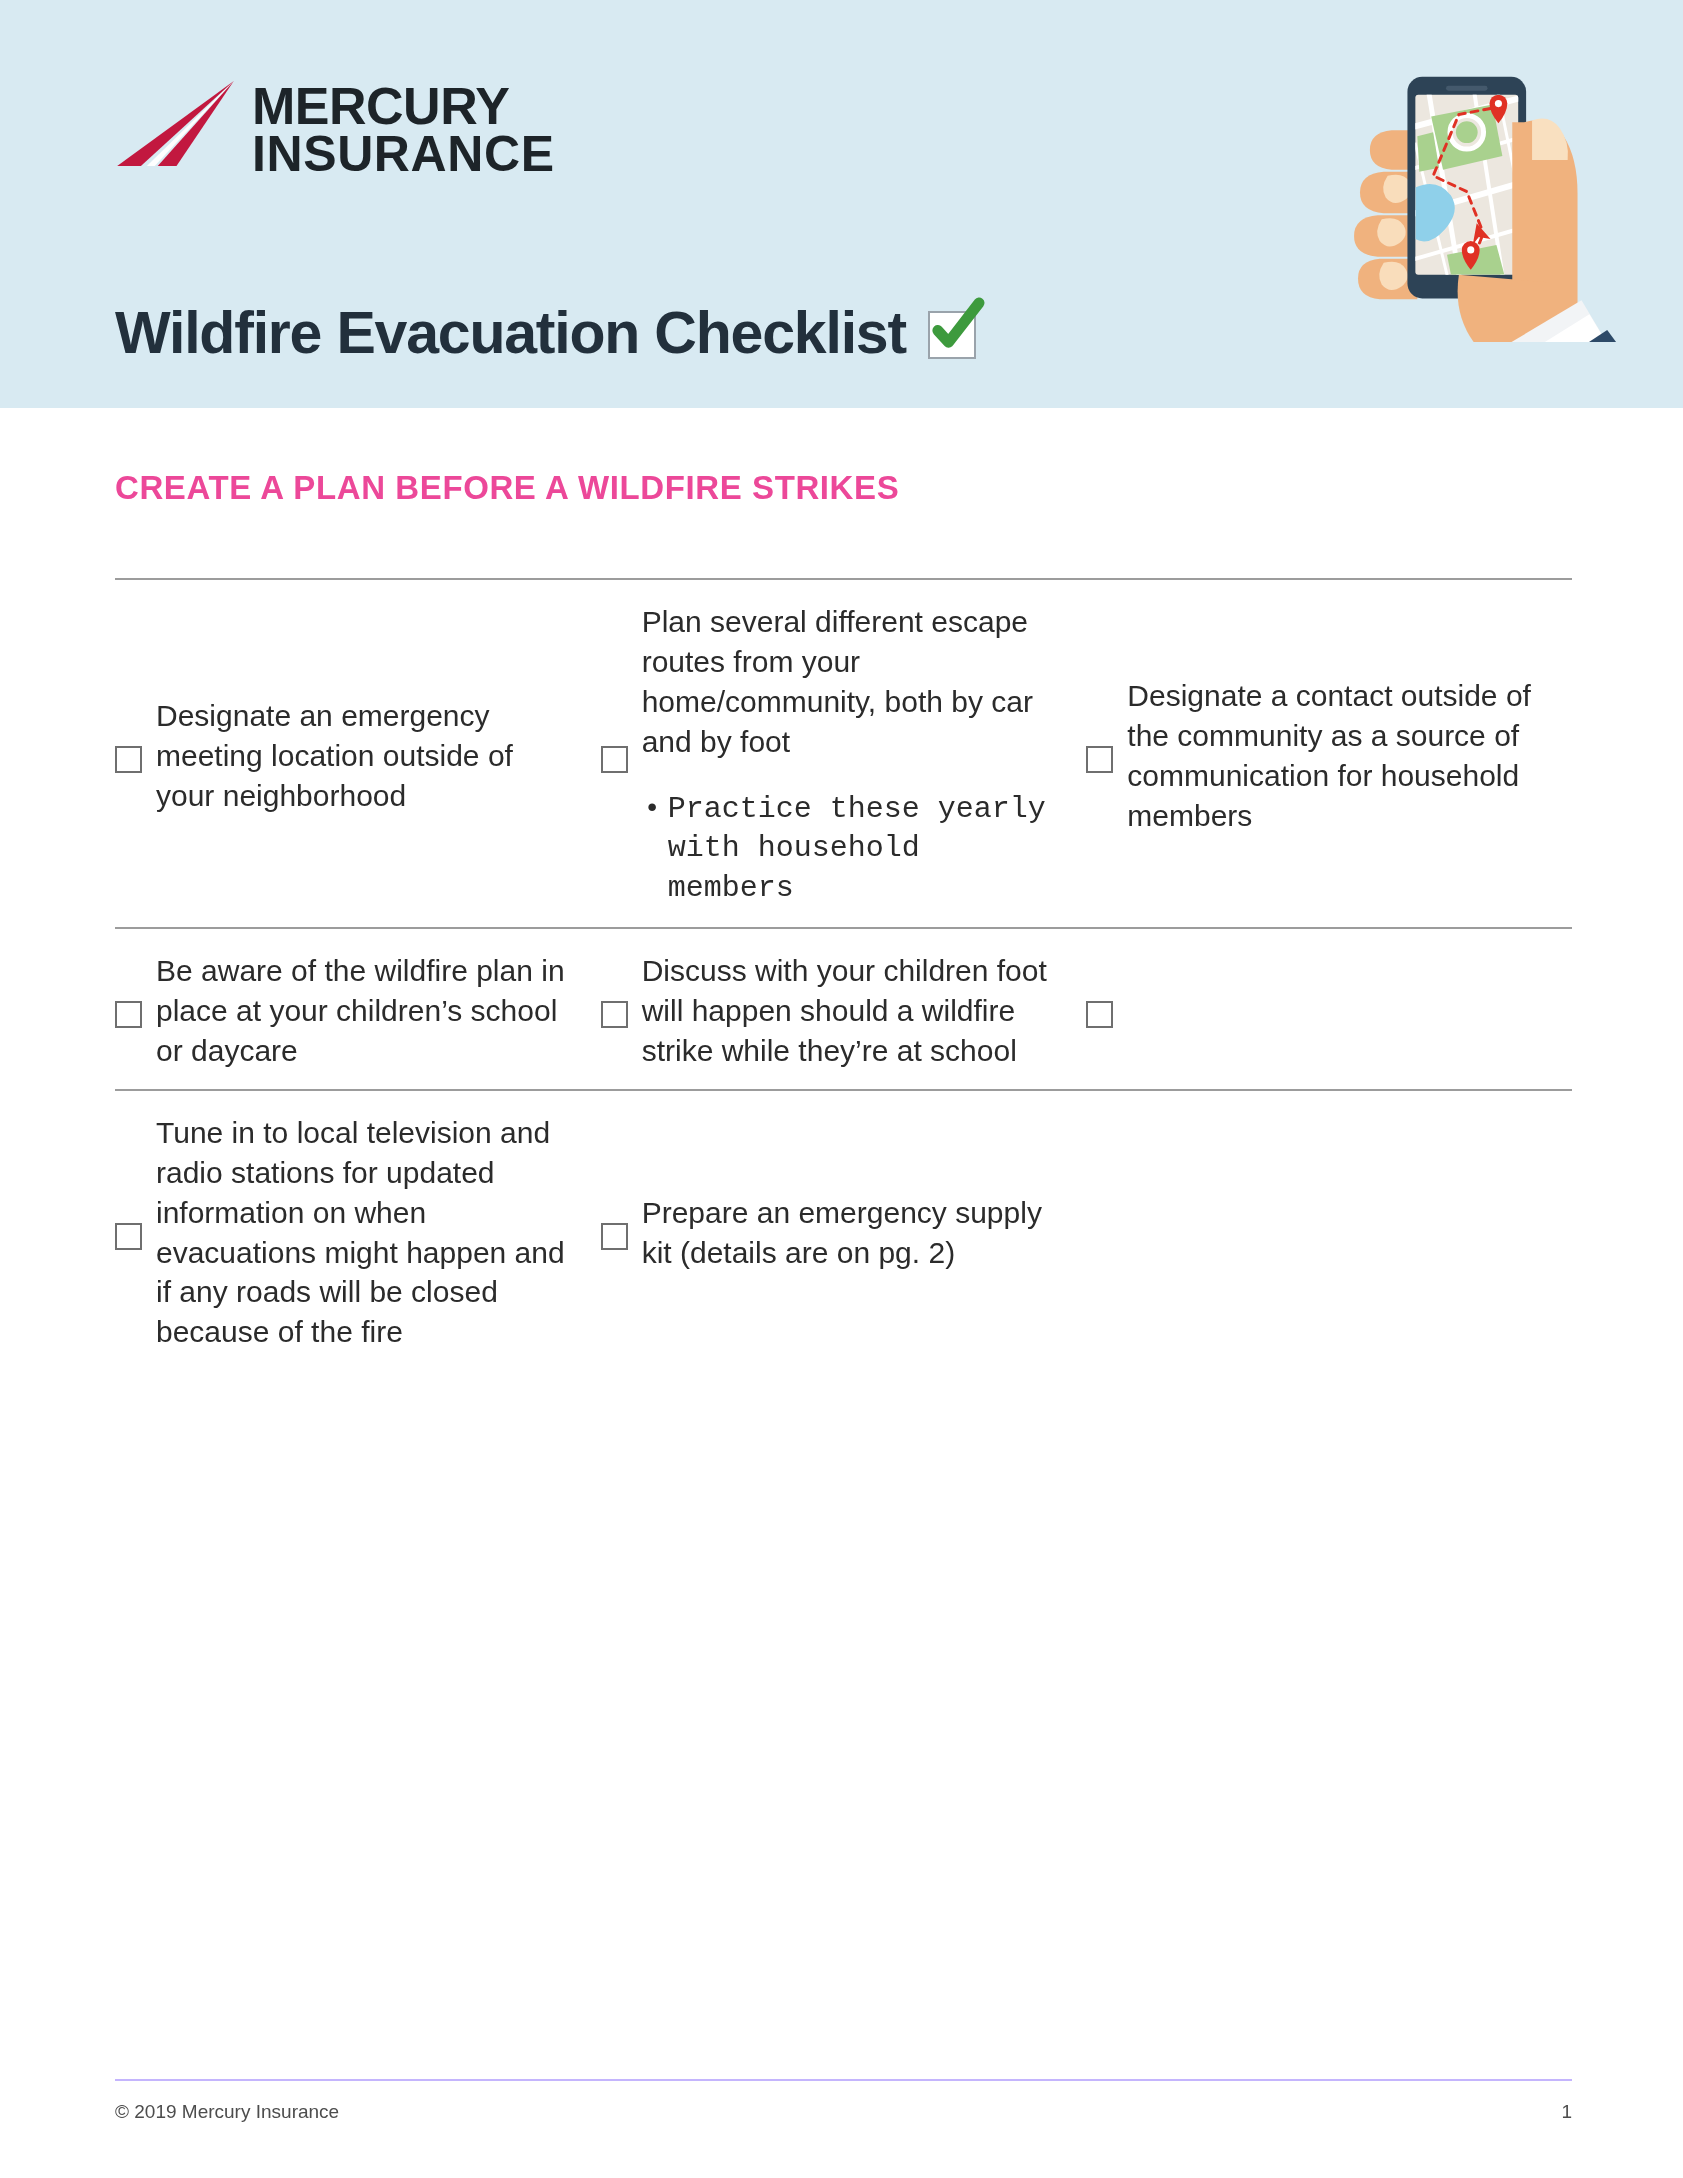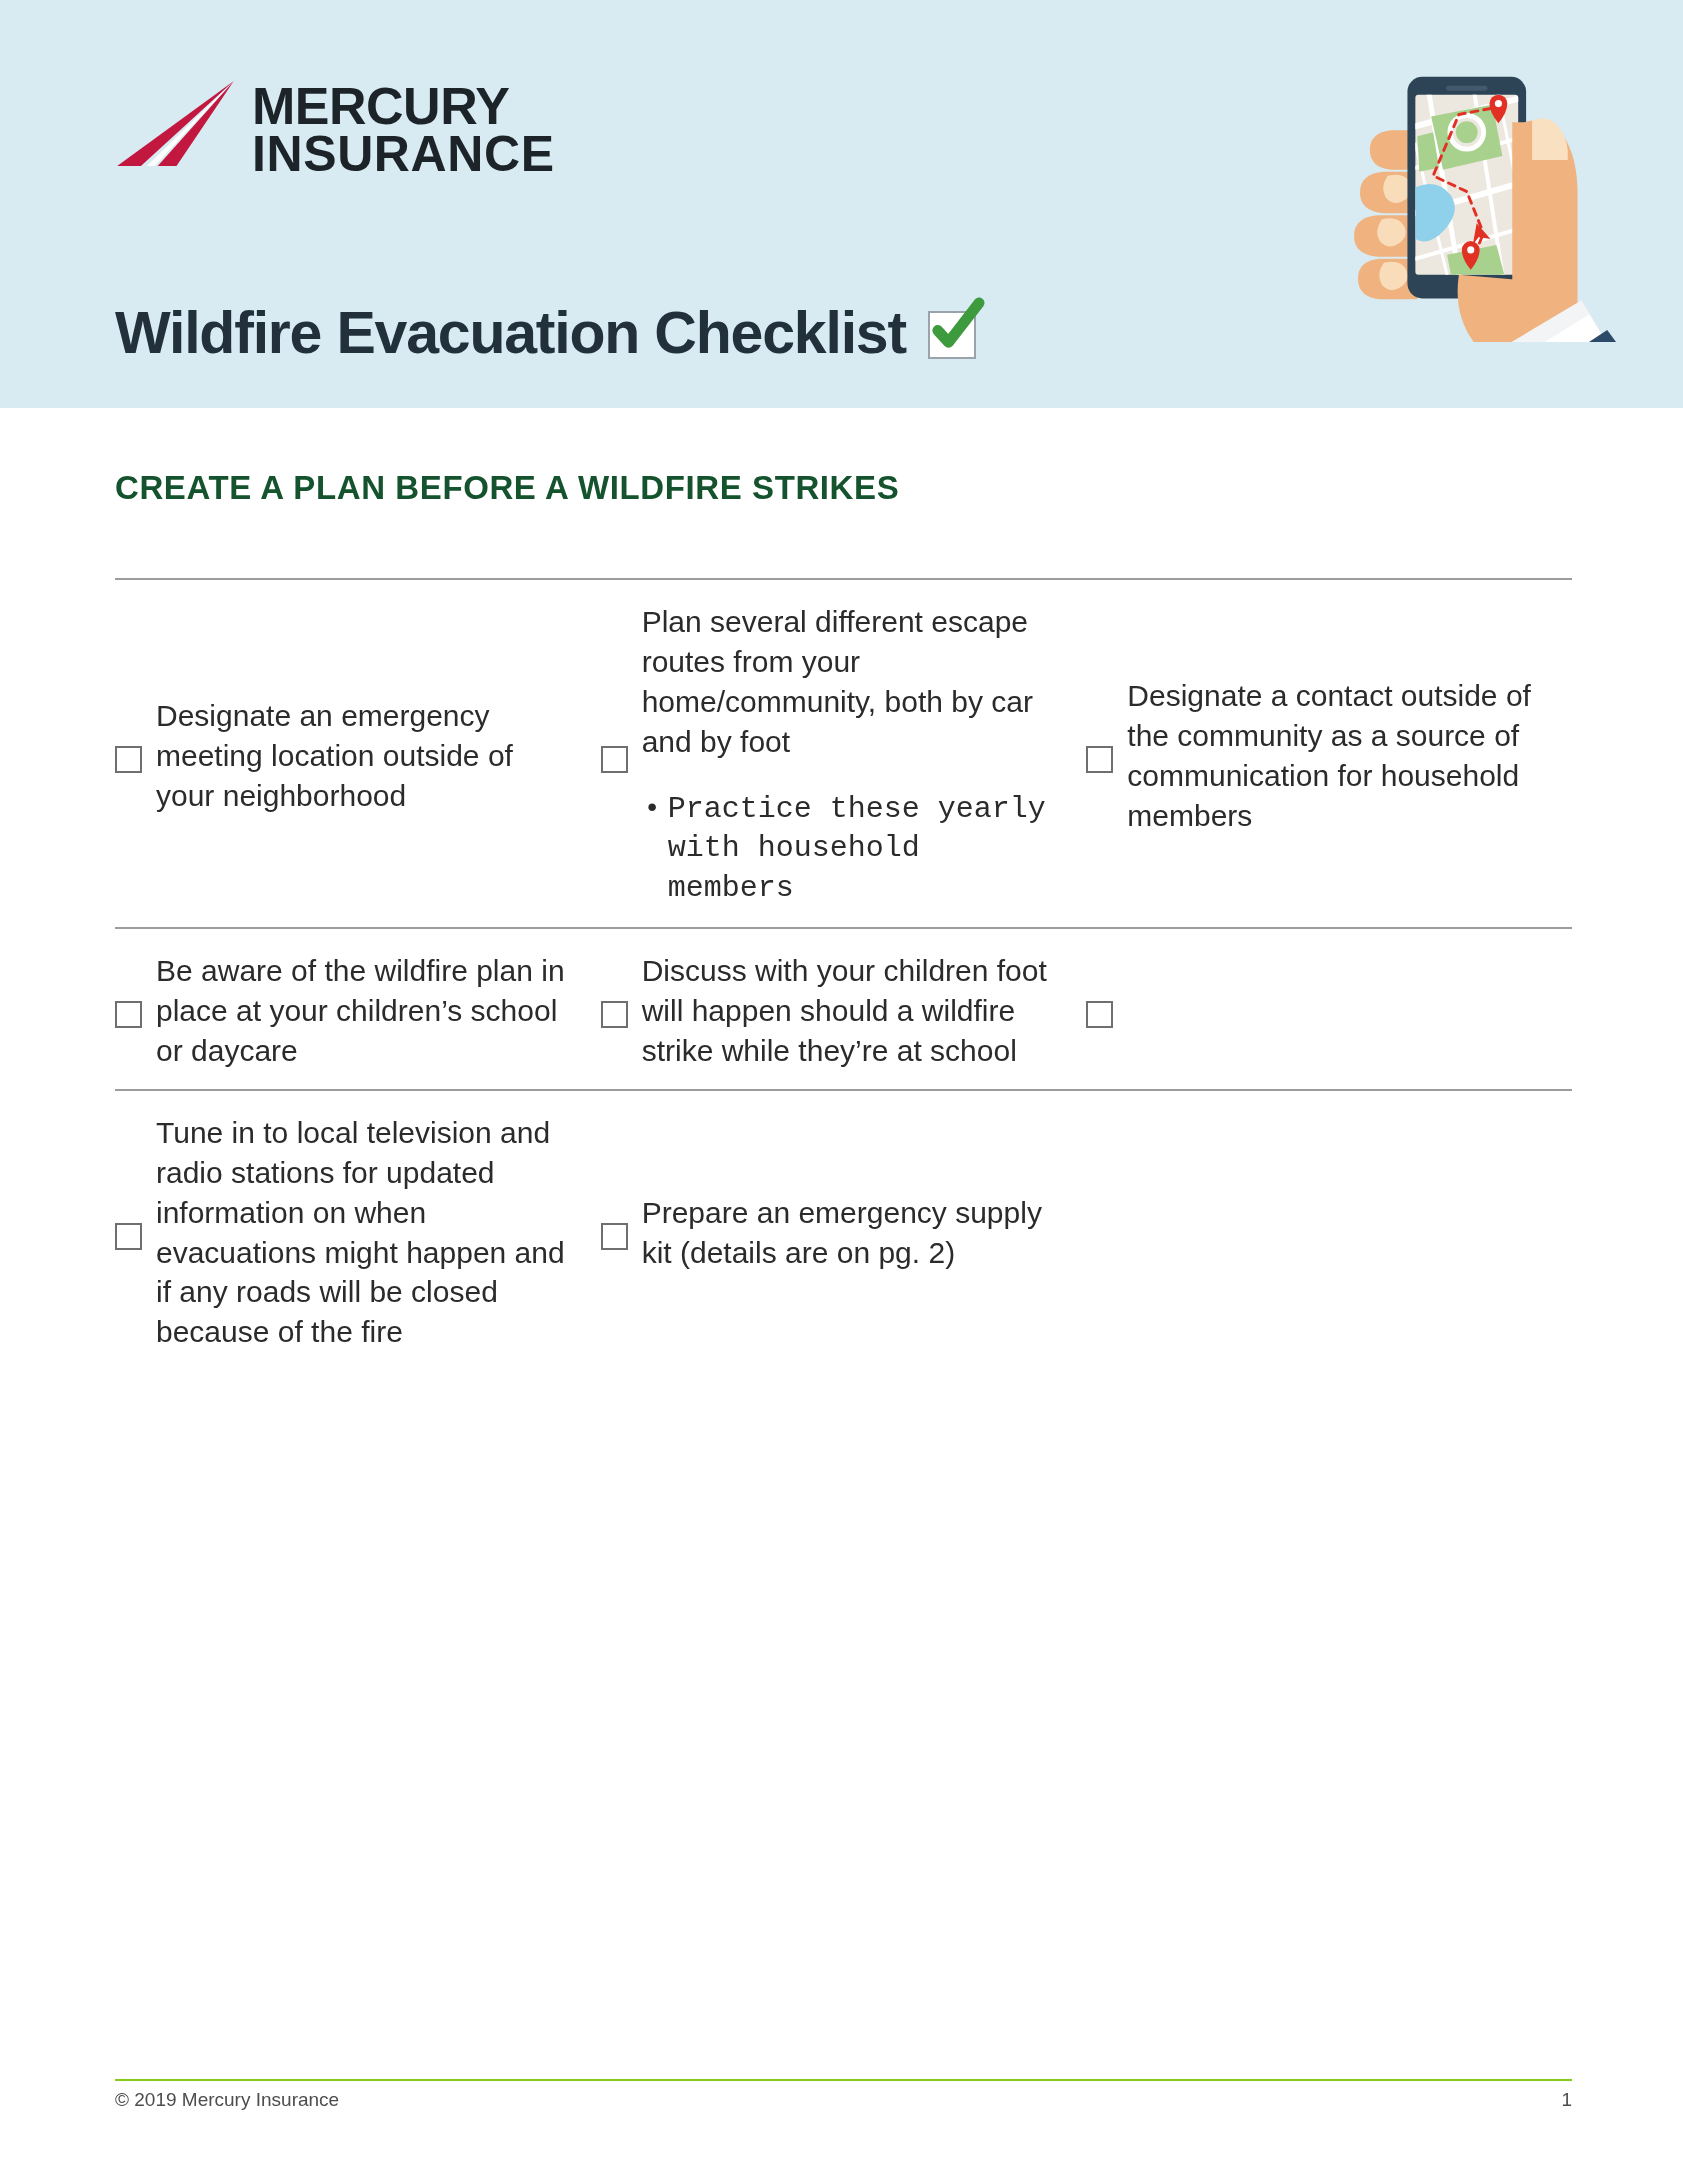--- a/index.html
+++ b/index.html
@@ -127,21 +127,21 @@
     text-align: justify;
     font-weight: 300;
     letter-spacing: 0.1px;
   }
 
   .section-heading {
     margin-top: 61px;
     font-size: 33px;
     font-weight: 700;
     letter-spacing: 0.6px;
-    color: #14532d;
+    color: #ec4899;
   }
 
   .checklist {
     margin-top: 71px;
   }
 
   .row {
     display: flex;
     border-top: 2px solid #9c9c9c;
     padding-top: 22px;
@@ -196,22 +196,22 @@
     font-size: 28px;
     line-height: 1.33;
   }
 
   
   .footer {
     position: absolute;
     left: 115px;
     top: 2079px;
     width: 1457px;
-    border-top: 2px solid #84cc16;
-    padding-top: 8px;
+    border-top: 2px solid #c4b5fd;
+    padding-top: 20px;
     display: flex;
     justify-content: space-between;
     align-items: baseline;
     font-size: 19px;
     color: #4d4d4d;
     font-weight: 300;
     gap: 12px;
   }
 </style>
 </head>

